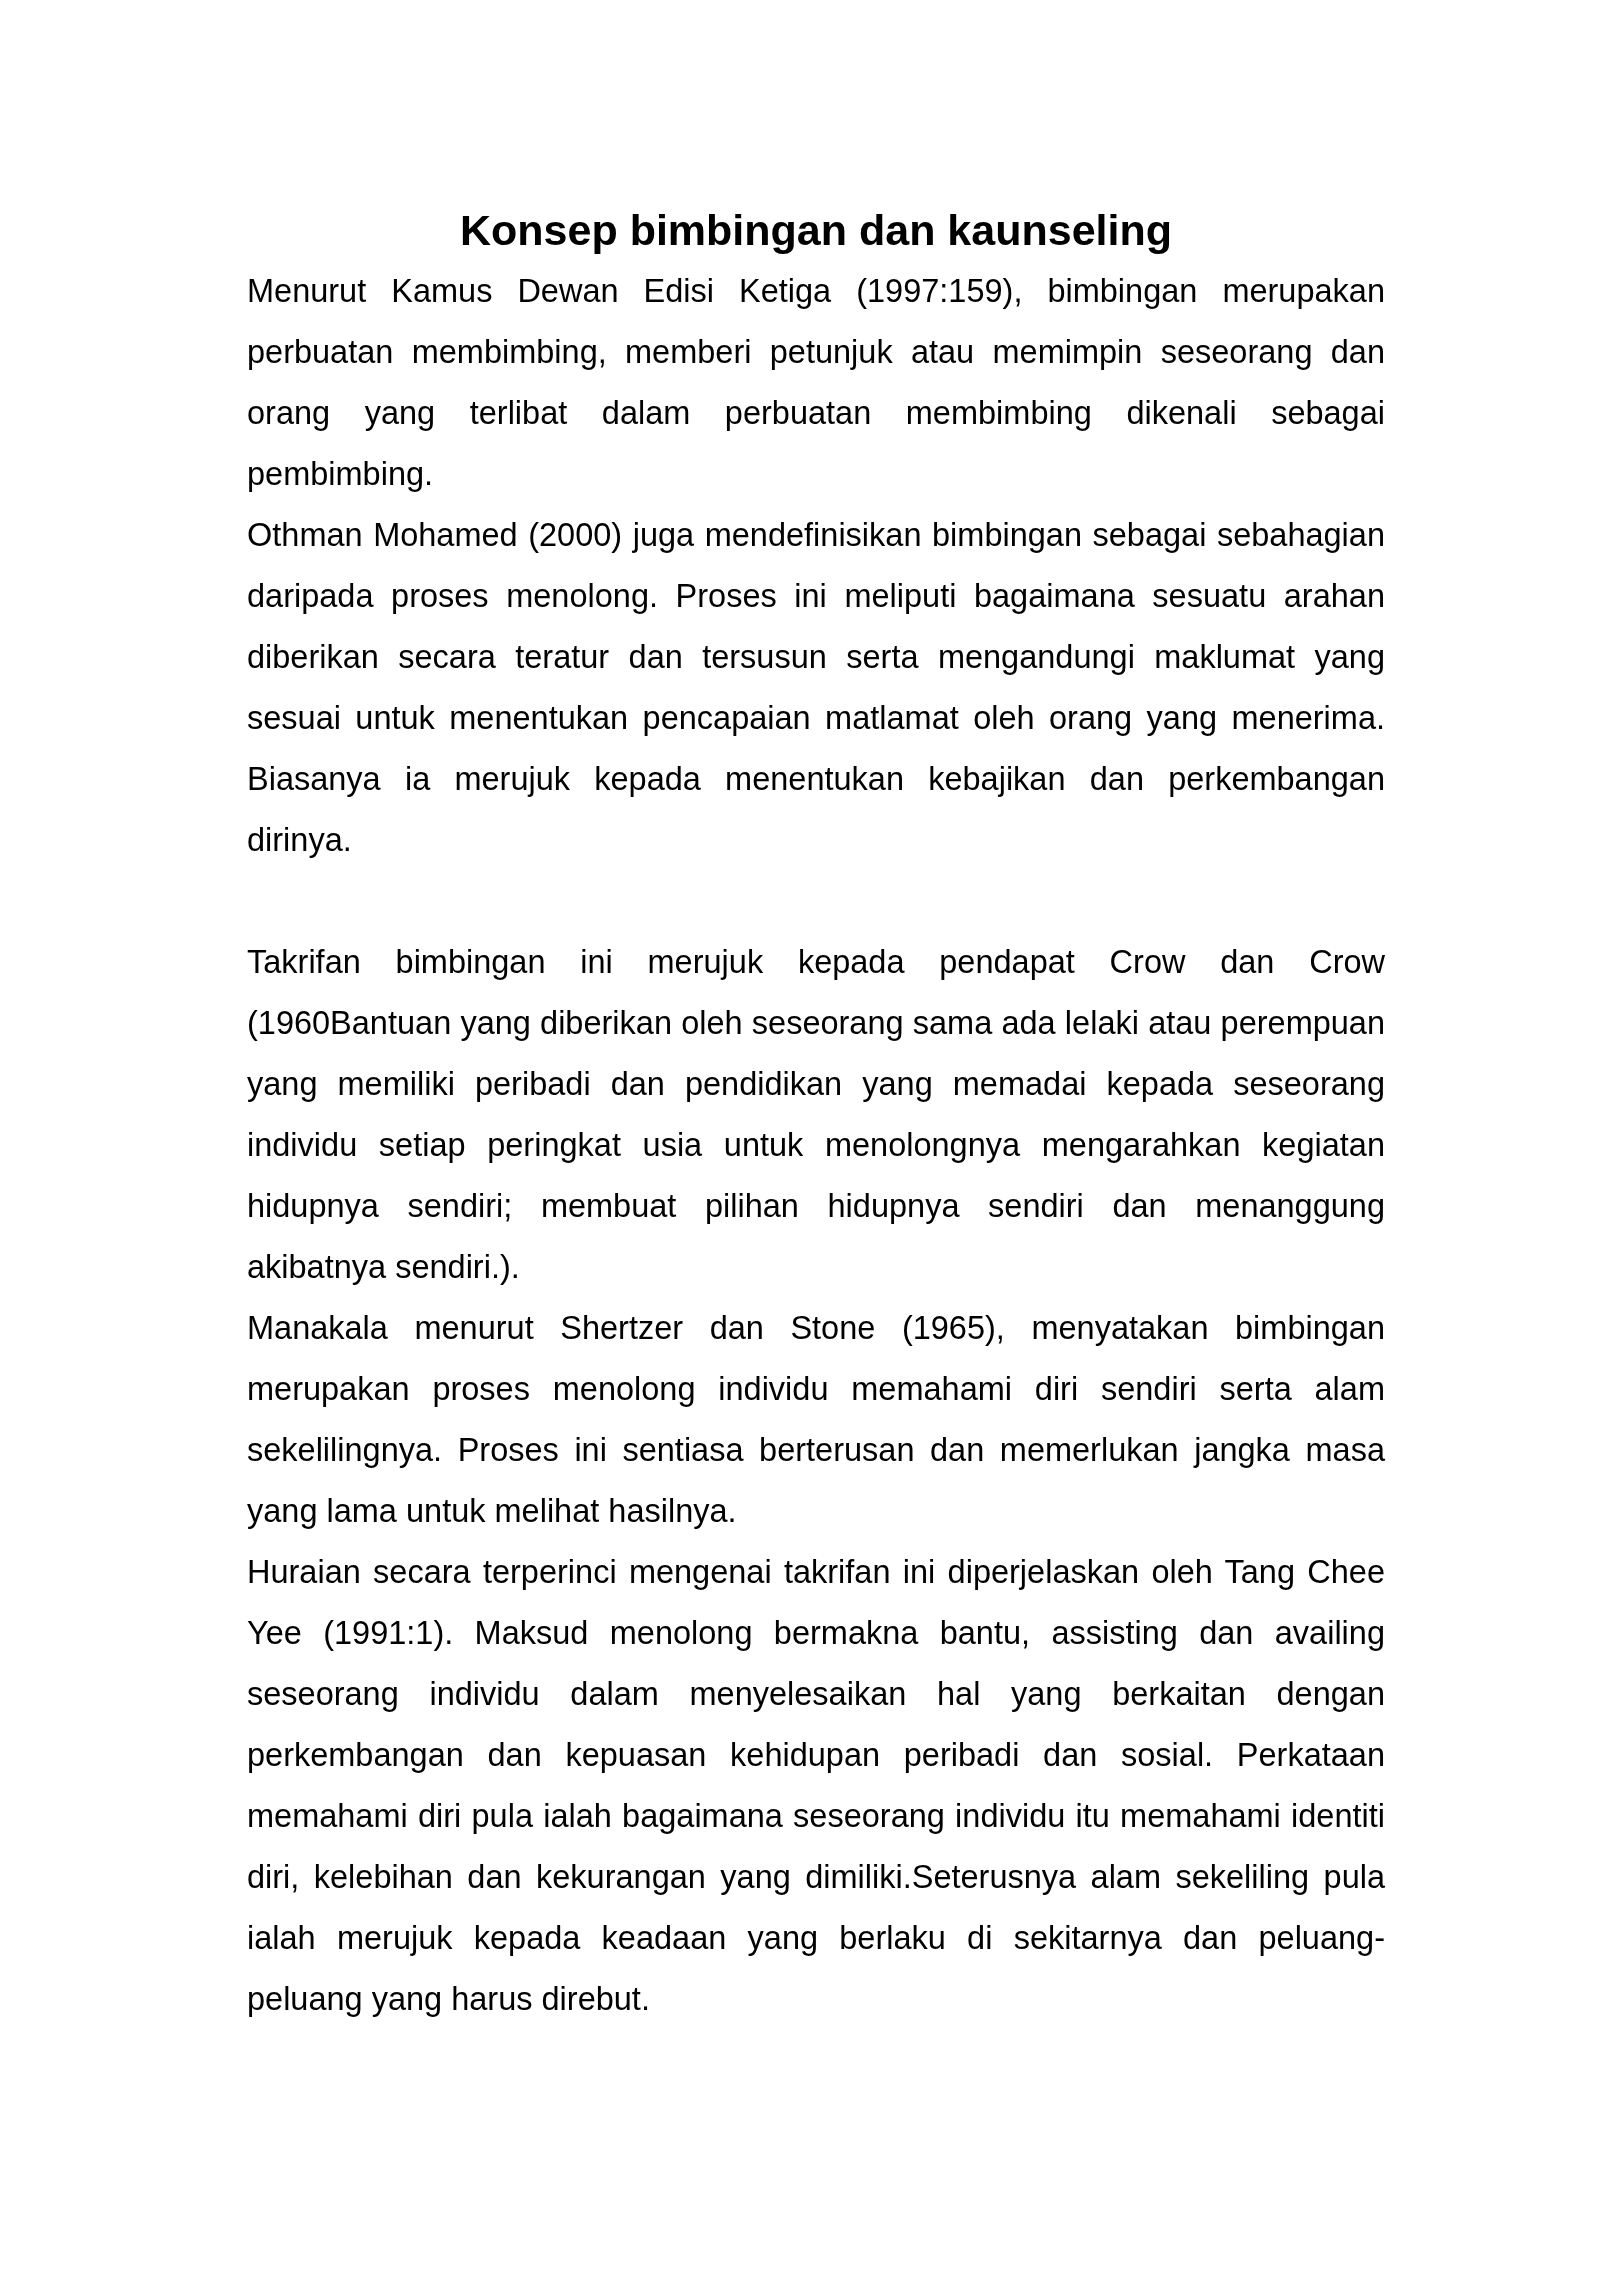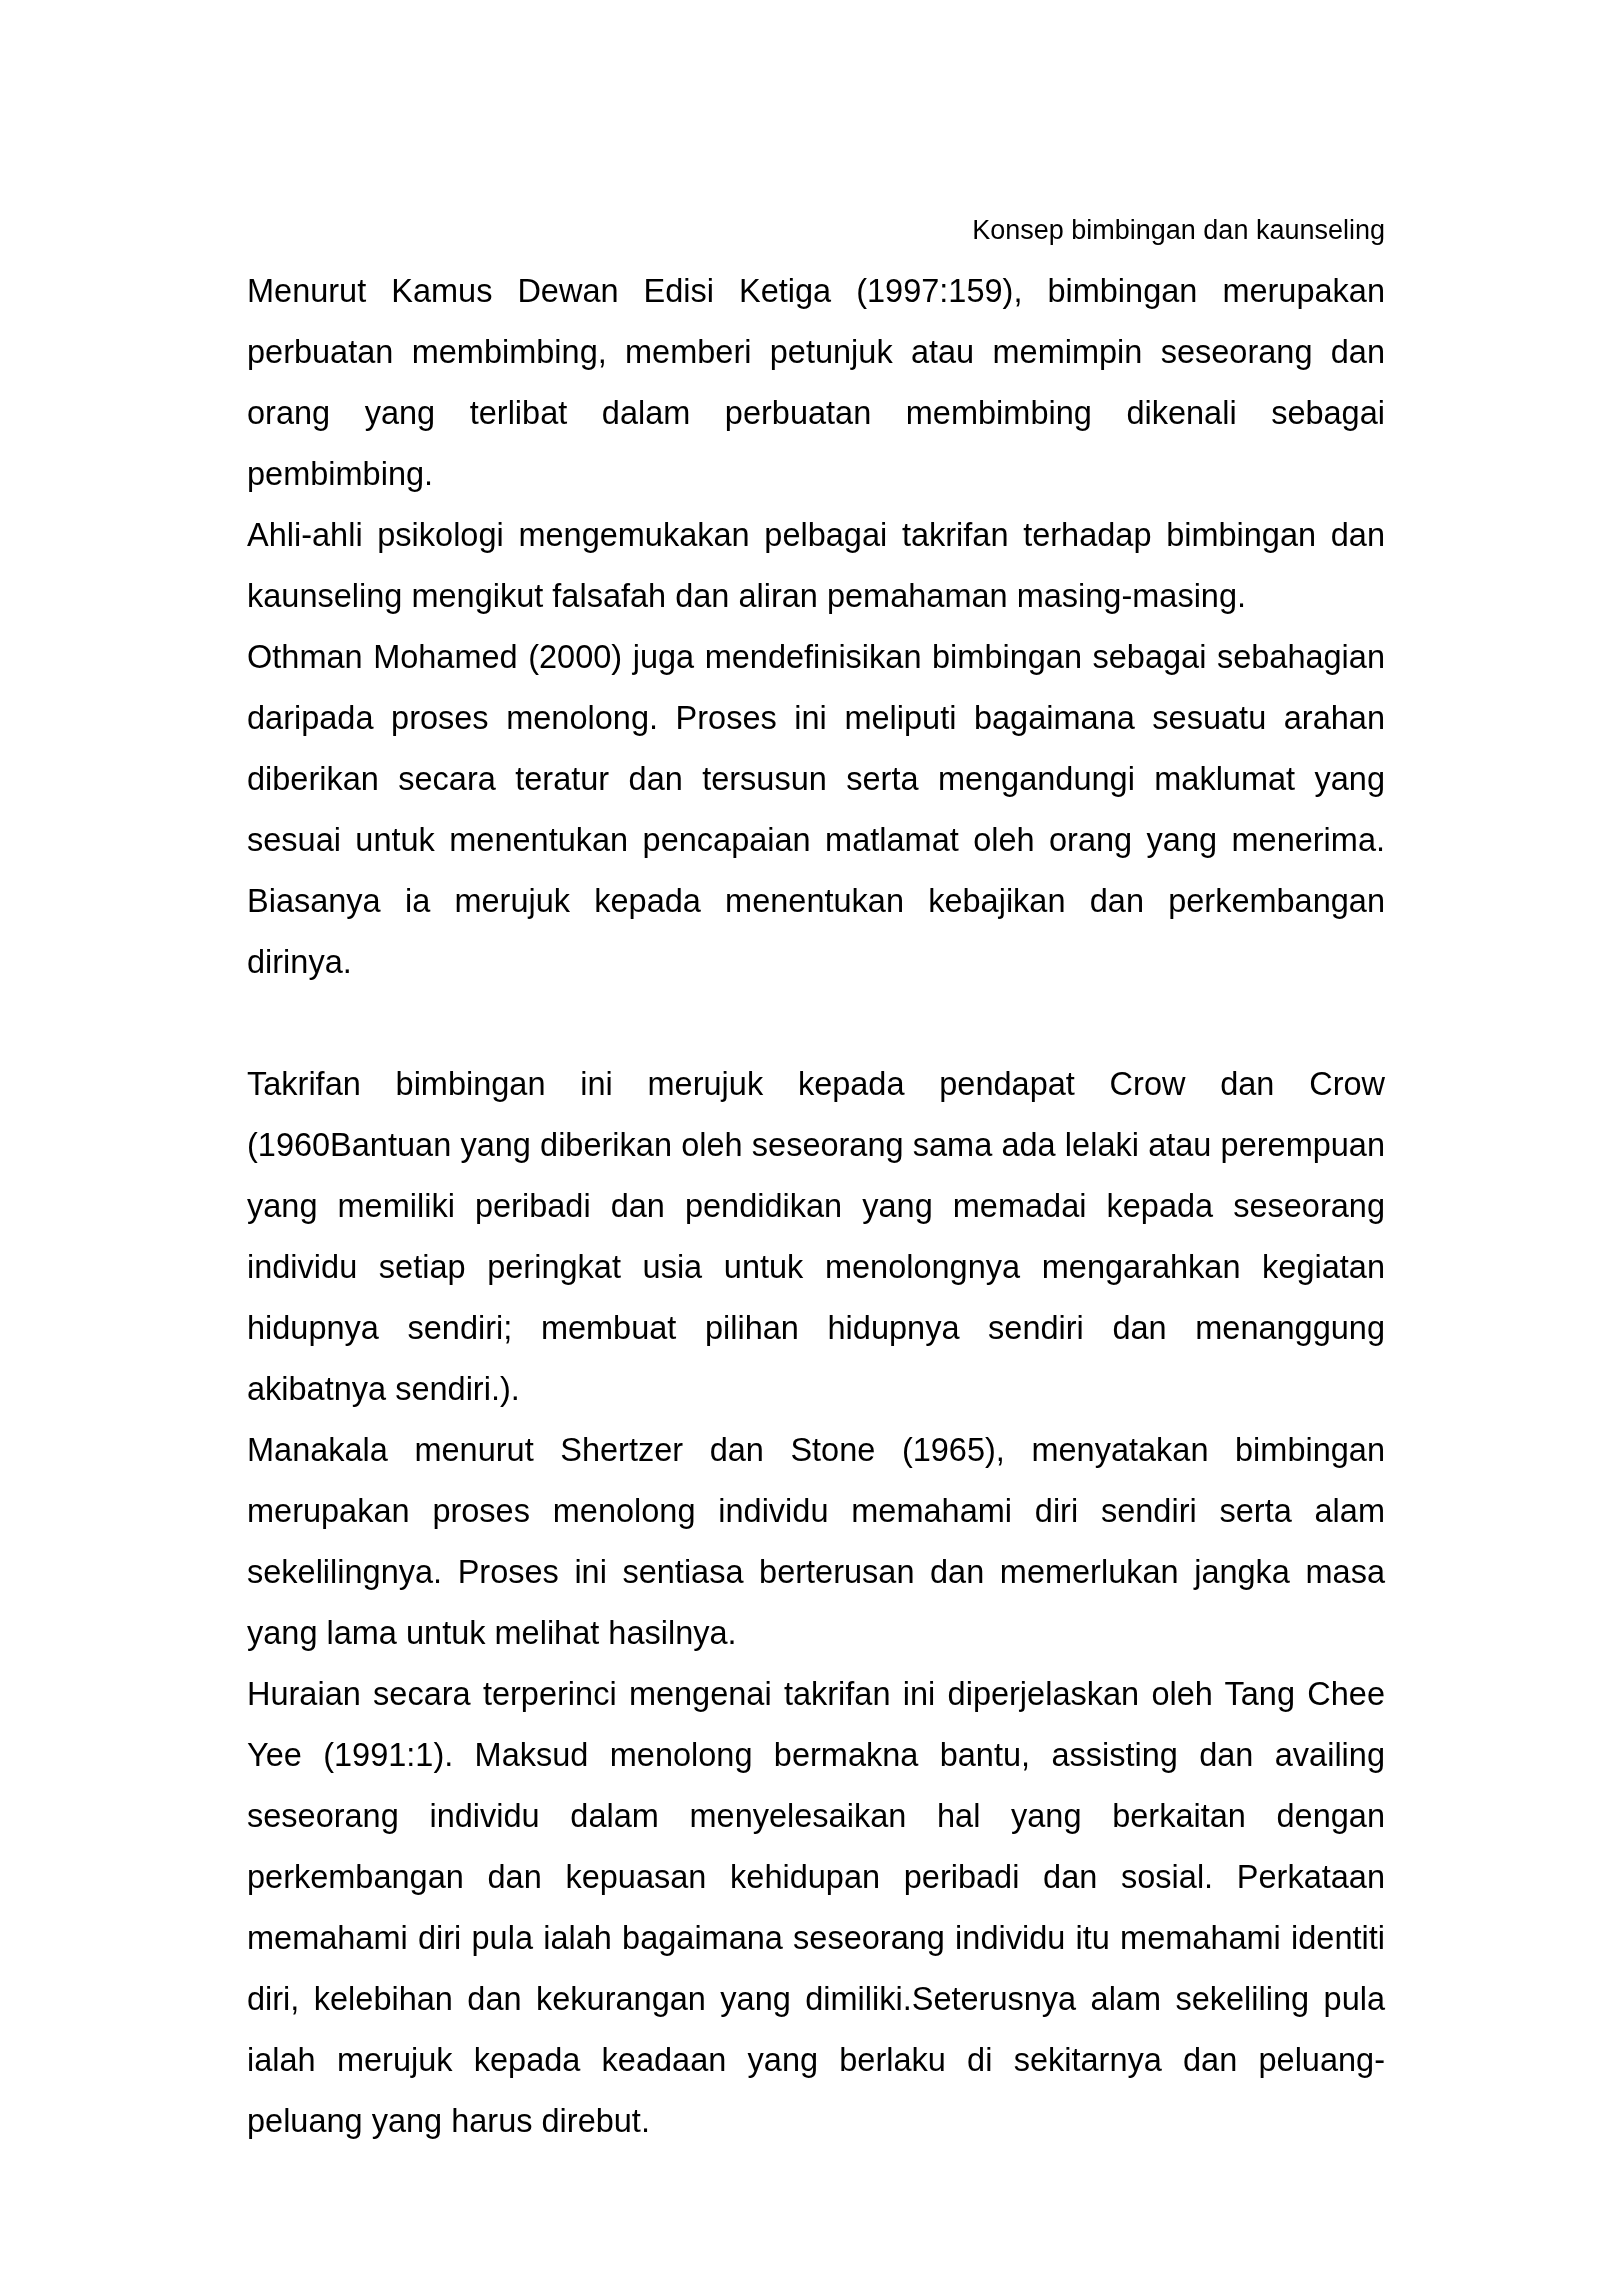--- a/index.html
+++ b/index.html
@@ -23,24 +23,24 @@
     padding: 200px 238px 159px 247px;
   }
 
   .doc-body {
     font-size: 32.5px;
     line-height: 61px;
     color: #000000;
   }
 
   .title-line {
-    font-size: 27px;
+    font-size: 43px;
     line-height: 61px;
-    font-weight: normal;
-    text-align: right;
+    font-weight: bold;
+    text-align: center;
     white-space: nowrap;
   }
 
   p.para {
     text-align: justify;
     text-justify: inter-word;
     margin: 0;
   }
 
   p.para.blank {
@@ -48,21 +48,20 @@
   }
 </style>
 </head>
 <body>
 
 <div class="page" style="background: rgb(255, 255, 255); color: rgb(0, 0, 0);">
   <div class="doc-body">
     <div class="title-line">Konsep bimbingan dan kaunseling</div>
     <div id="paragraphs">
         <p class="para">Menurut Kamus Dewan Edisi Ketiga (1997:159), bimbingan merupakan perbuatan membimbing, memberi petunjuk atau memimpin seseorang dan orang yang terlibat dalam perbuatan membimbing dikenali sebagai pembimbing.</p>
-        <p class="para">Ahli-ahli psikologi mengemukakan pelbagai takrifan terhadap bimbingan dan kaunseling mengikut falsafah dan aliran pemahaman masing-masing.</p>
         <p class="para">Othman Mohamed (2000) juga mendefinisikan bimbingan sebagai sebahagian daripada proses menolong. Proses ini meliputi bagaimana sesuatu arahan diberikan secara teratur dan tersusun serta mengandungi maklumat yang sesuai untuk menentukan pencapaian matlamat oleh orang yang menerima. Biasanya ia merujuk kepada menentukan kebajikan dan perkembangan dirinya.</p>
         <p class="para blank">&nbsp;</p>
         <p class="para">Takrifan bimbingan ini merujuk kepada pendapat Crow dan Crow (1960Bantuan yang diberikan oleh seseorang sama ada lelaki atau perempuan yang memiliki peribadi dan pendidikan yang memadai kepada seseorang individu setiap peringkat usia untuk menolongnya mengarahkan kegiatan hidupnya sendiri; membuat pilihan hidupnya sendiri dan menanggung akibatnya sendiri.).</p>
         <p class="para">Manakala menurut Shertzer dan Stone (1965), menyatakan bimbingan merupakan proses menolong individu memahami diri sendiri serta alam sekelilingnya. Proses ini sentiasa berterusan dan memerlukan jangka masa yang lama untuk melihat hasilnya.</p>
         <p class="para">Huraian secara terperinci mengenai takrifan ini diperjelaskan oleh Tang Chee Yee (1991:1). Maksud menolong bermakna bantu, assisting dan availing seseorang individu dalam menyelesaikan hal yang berkaitan dengan perkembangan dan kepuasan kehidupan peribadi dan sosial. Perkataan memahami diri pula ialah bagaimana seseorang individu itu memahami identiti diri, kelebihan dan kekurangan yang dimiliki.Seterusnya alam sekeliling pula ialah merujuk kepada keadaan yang berlaku di sekitarnya dan peluang-peluang yang harus direbut.</p>
       </div>
   </div>
 </div>
 
 

